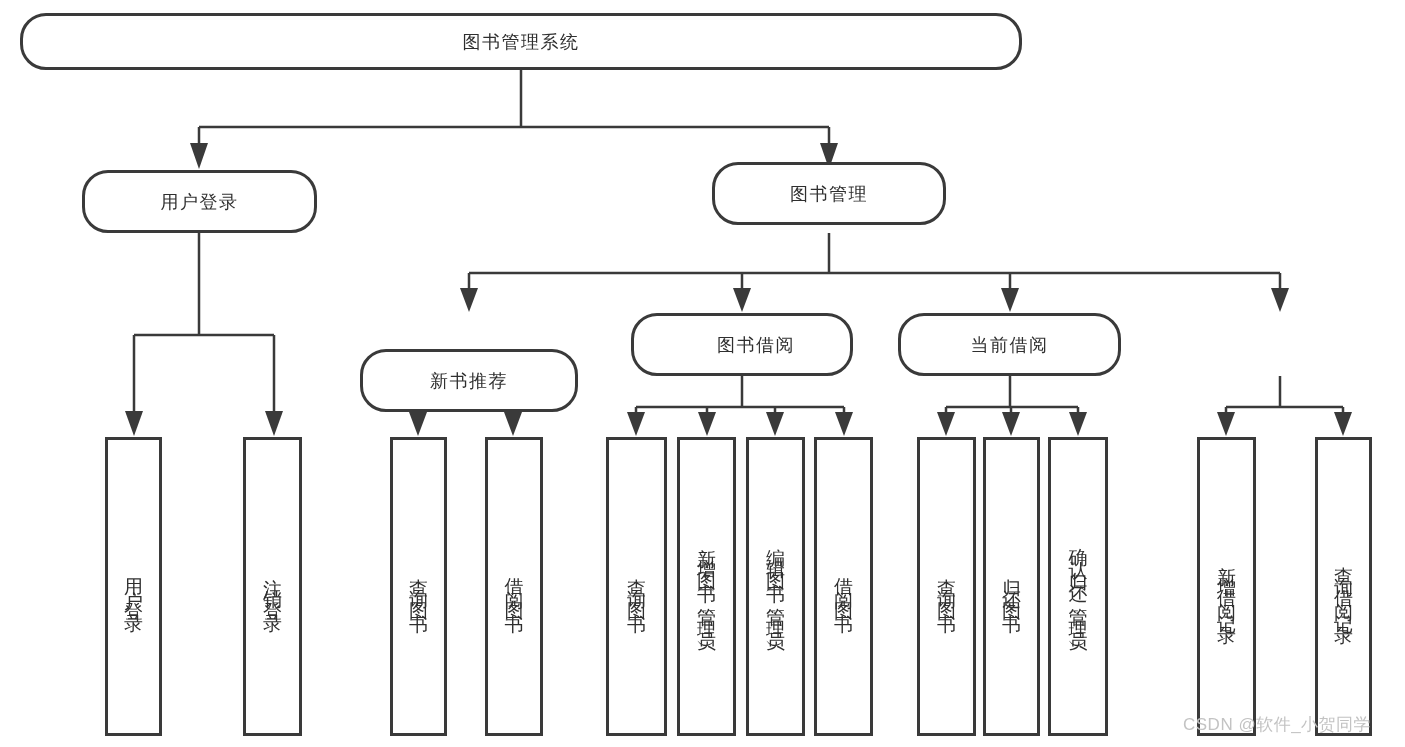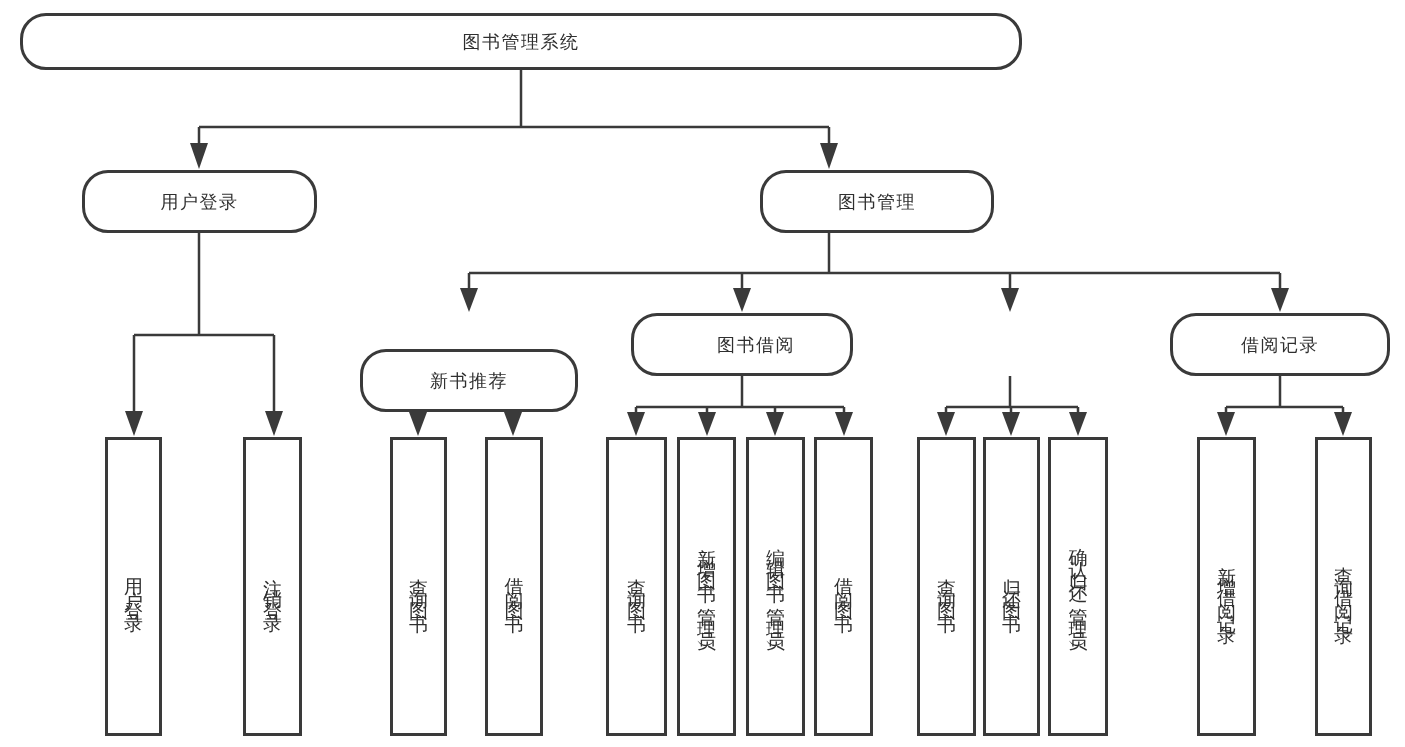--- a/index.html
+++ b/index.html
@@ -86,25 +86,25 @@
     <polygon points="1069,412 1087,412 1078,436"></polygon>
 
     <path d="M1280 376 V407 M1226 407 H1343 M1226 407 V414 M1343 407 V414"></path>
     <polygon points="1217,412 1235,412 1226,436"></polygon>
     <polygon points="1334,412 1352,412 1343,436"></polygon>
   </svg>
 
   <div class="box h" style="left:20px;top:13px;width:1002px;height:57px;">图书管理系统</div>
 
   <div class="box h" style="left:82px;top:170px;width:235px;height:63px;">用户登录</div>
-  <div class="box h" style="left:712px;top:170px;width:234px;height:63px;margin-left:48px;">图书管理</div>
+  <div class="box h" style="left:712px;top:162px;width:234px;height:63px;">图书管理</div>
 
   <div class="box h" style="left:360px;top:313px;width:218px;height:63px;margin-top:36px;">新书推荐</div>
   <div class="box h" style="left:631px;top:313px;width:222px;height:63px;padding-left:28px;">图书借阅</div>
-  <div class="box h" style="left:1170px;top:313px;width:220px;height:63px;">借阅记录</div>
+  <div class="box h" style="left:898px;top:313px;width:223px;height:63px;">当前借阅</div>
 
   <div class="box v" style="left:105px;top:437px;width:57px;height:299px;">
     <span class="vt">用户登录</span>
   </div>
   <div class="box v" style="left:243px;top:437px;width:59px;height:299px;">
     <span class="vt">注销登录</span>
   </div>
 
   <div class="box v" style="left:390px;top:437px;width:57px;height:299px;">
     <span class="vt">查询图书</span>
@@ -136,14 +136,15 @@
     <span class="vt">确认归还（管理员）</span>
   </div>
 
   <div class="box v" style="left:1197px;top:437px;width:59px;height:299px;">
     <span class="vt">新增借阅记录</span>
   </div>
   <div class="box v" style="left:1315px;top:437px;width:57px;height:299px;">
     <span class="vt">查询借阅记录</span>
   </div>
 
+  <div class="watermark">CSDN @软件_小贺同学</div>
 
 </div>
 
 </body></html>

